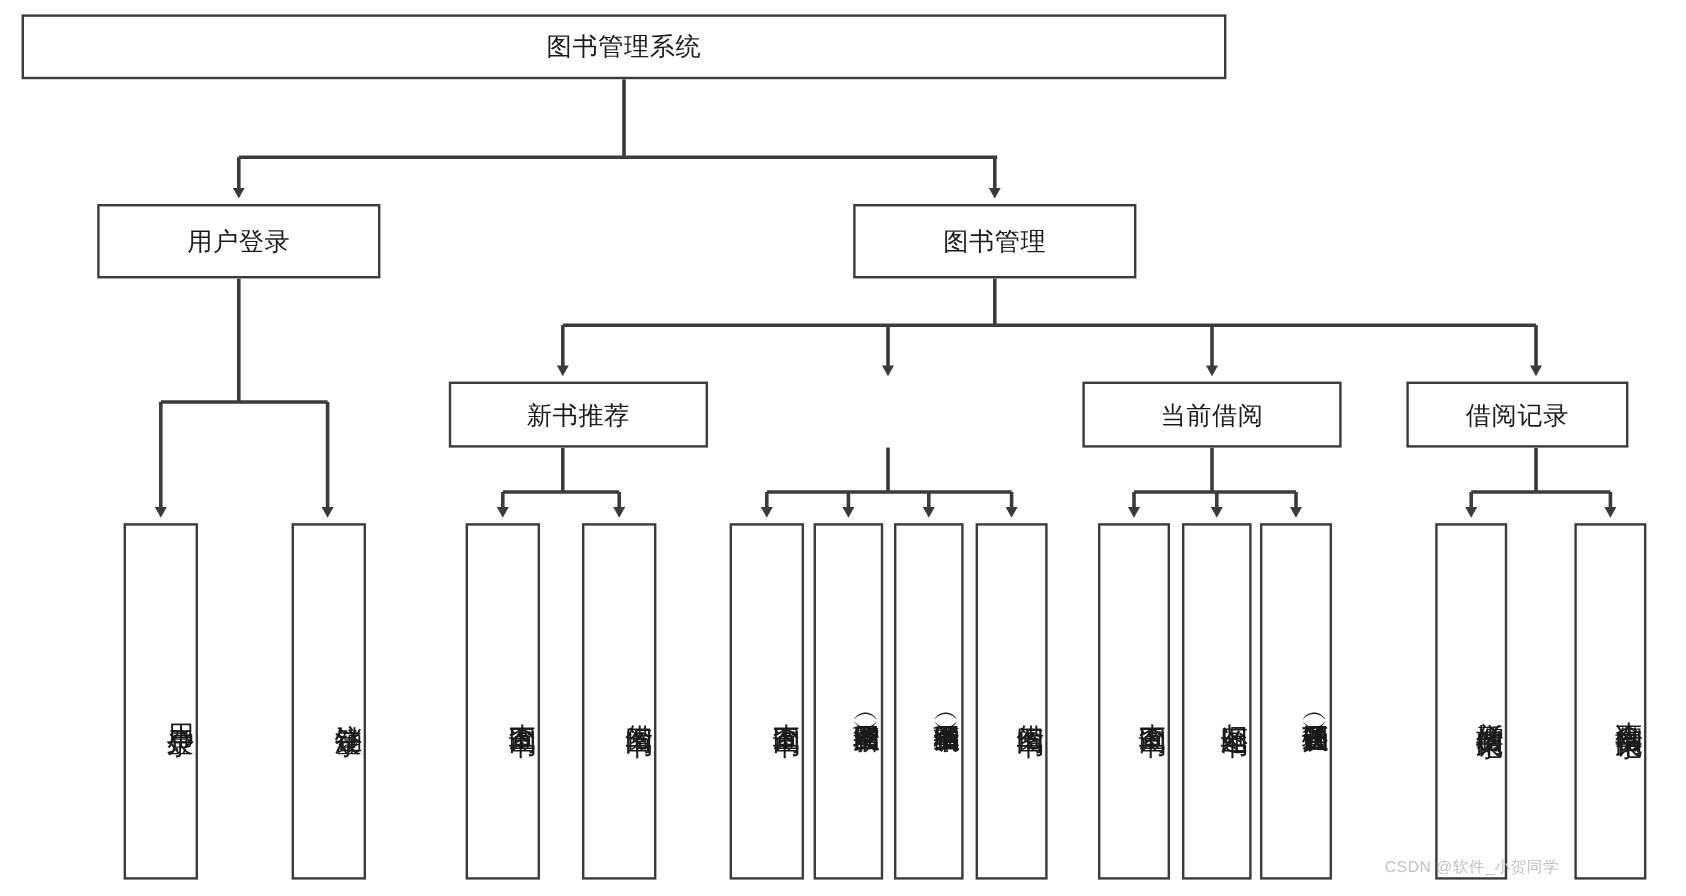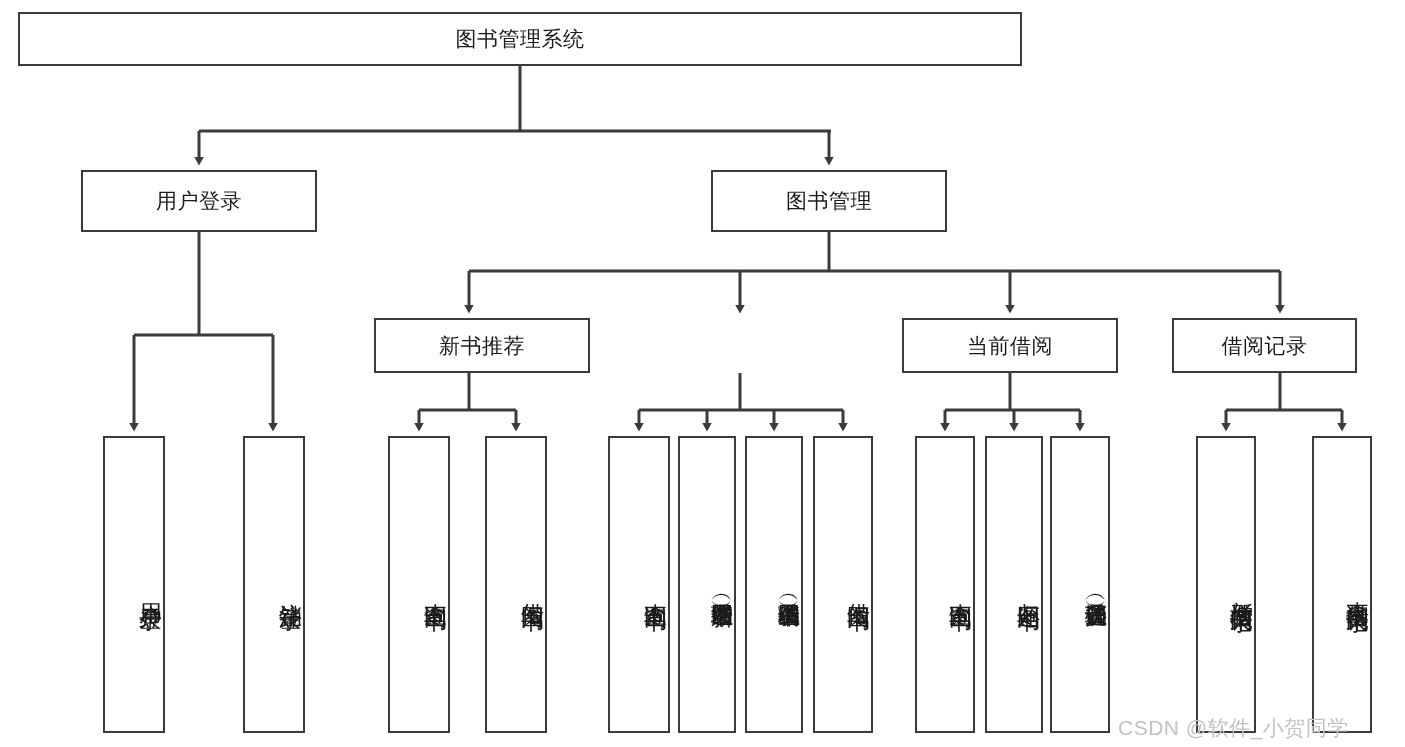--- a/index.html
+++ b/index.html
@@ -52,23 +52,23 @@
     justify-content: center;
     padding-top: 8px;
   }
   .node-v.tall-text {
     font-size: 22px;
     letter-spacing: 0px;
     padding-top: 4px;
   }
   .watermark {
     position: absolute;
-    left: 1118px;
+    left: 1154px;
     top: 714px;
-    font-size: 21px;
+    font-size: 13px;
     color: #c2c2c2;
     white-space: nowrap;
     letter-spacing: 0.5px;
   }
 </style>
 </head>
 <body>
 
 <div id="diagram-root">
 

